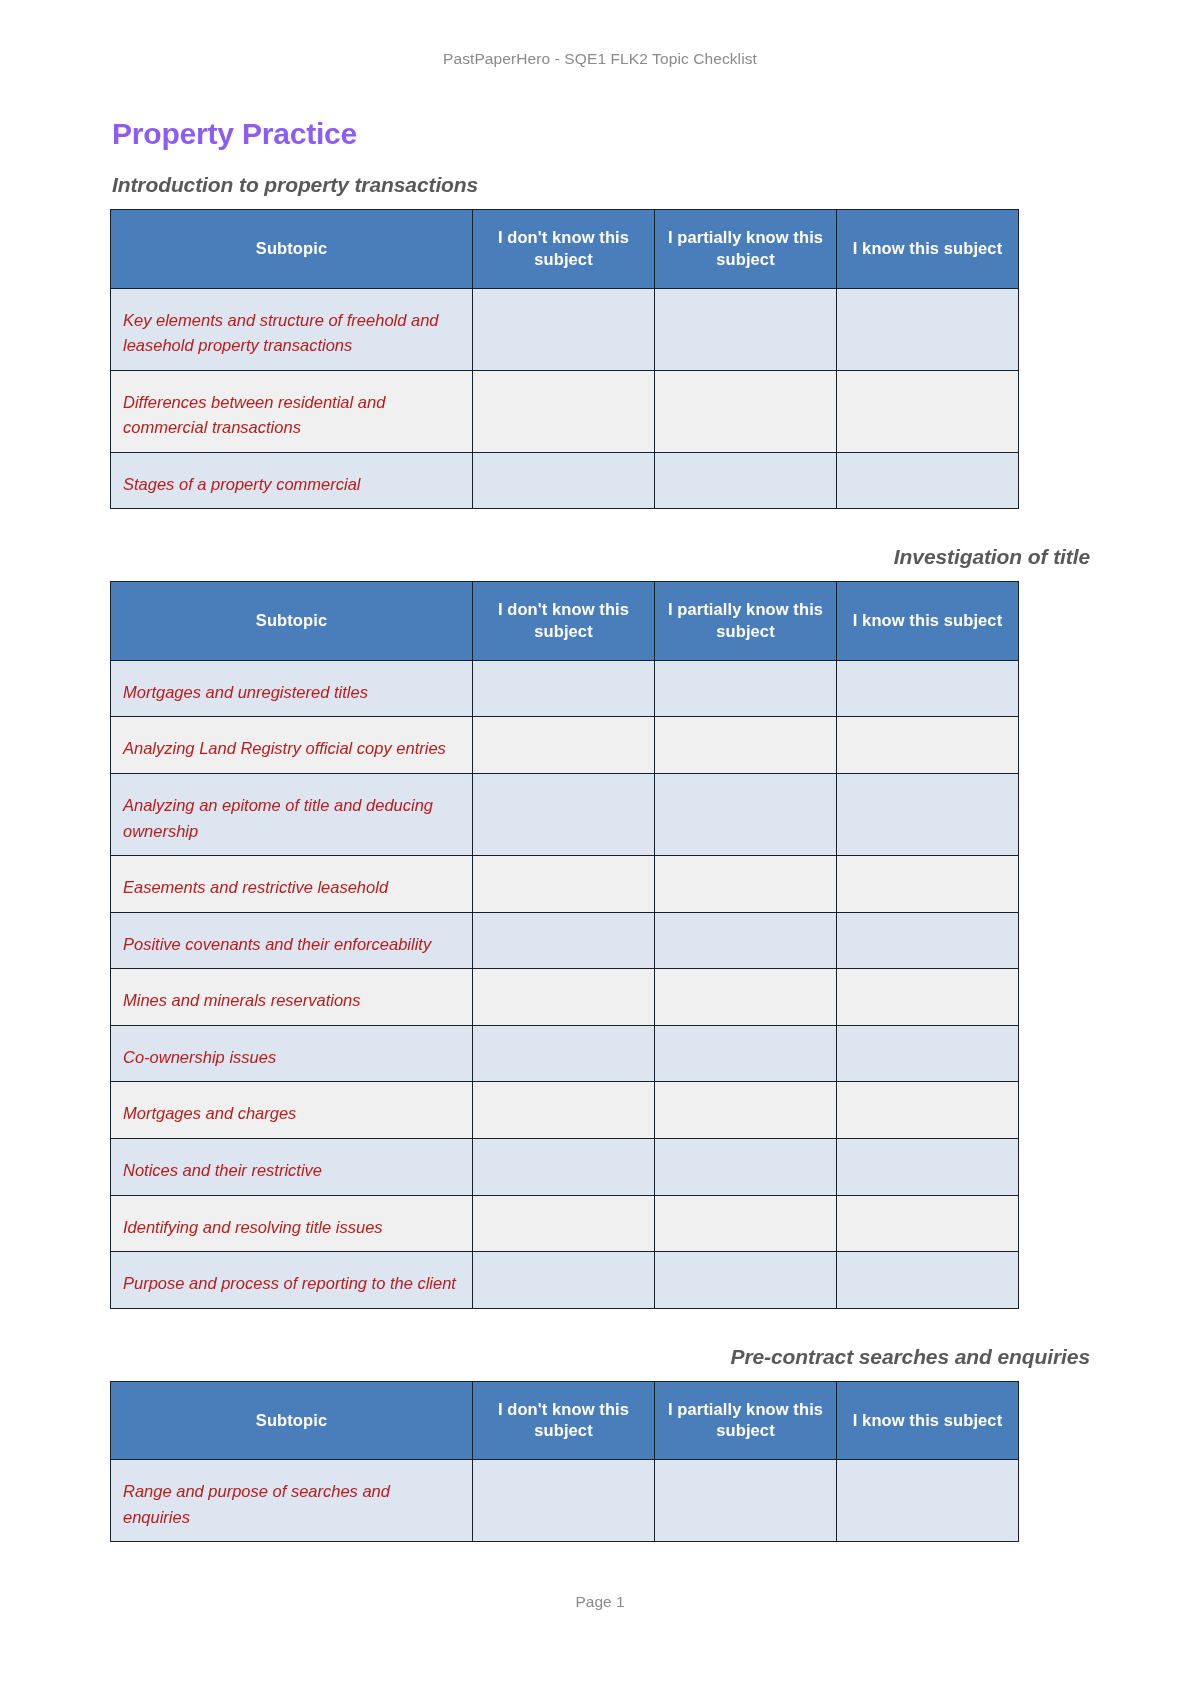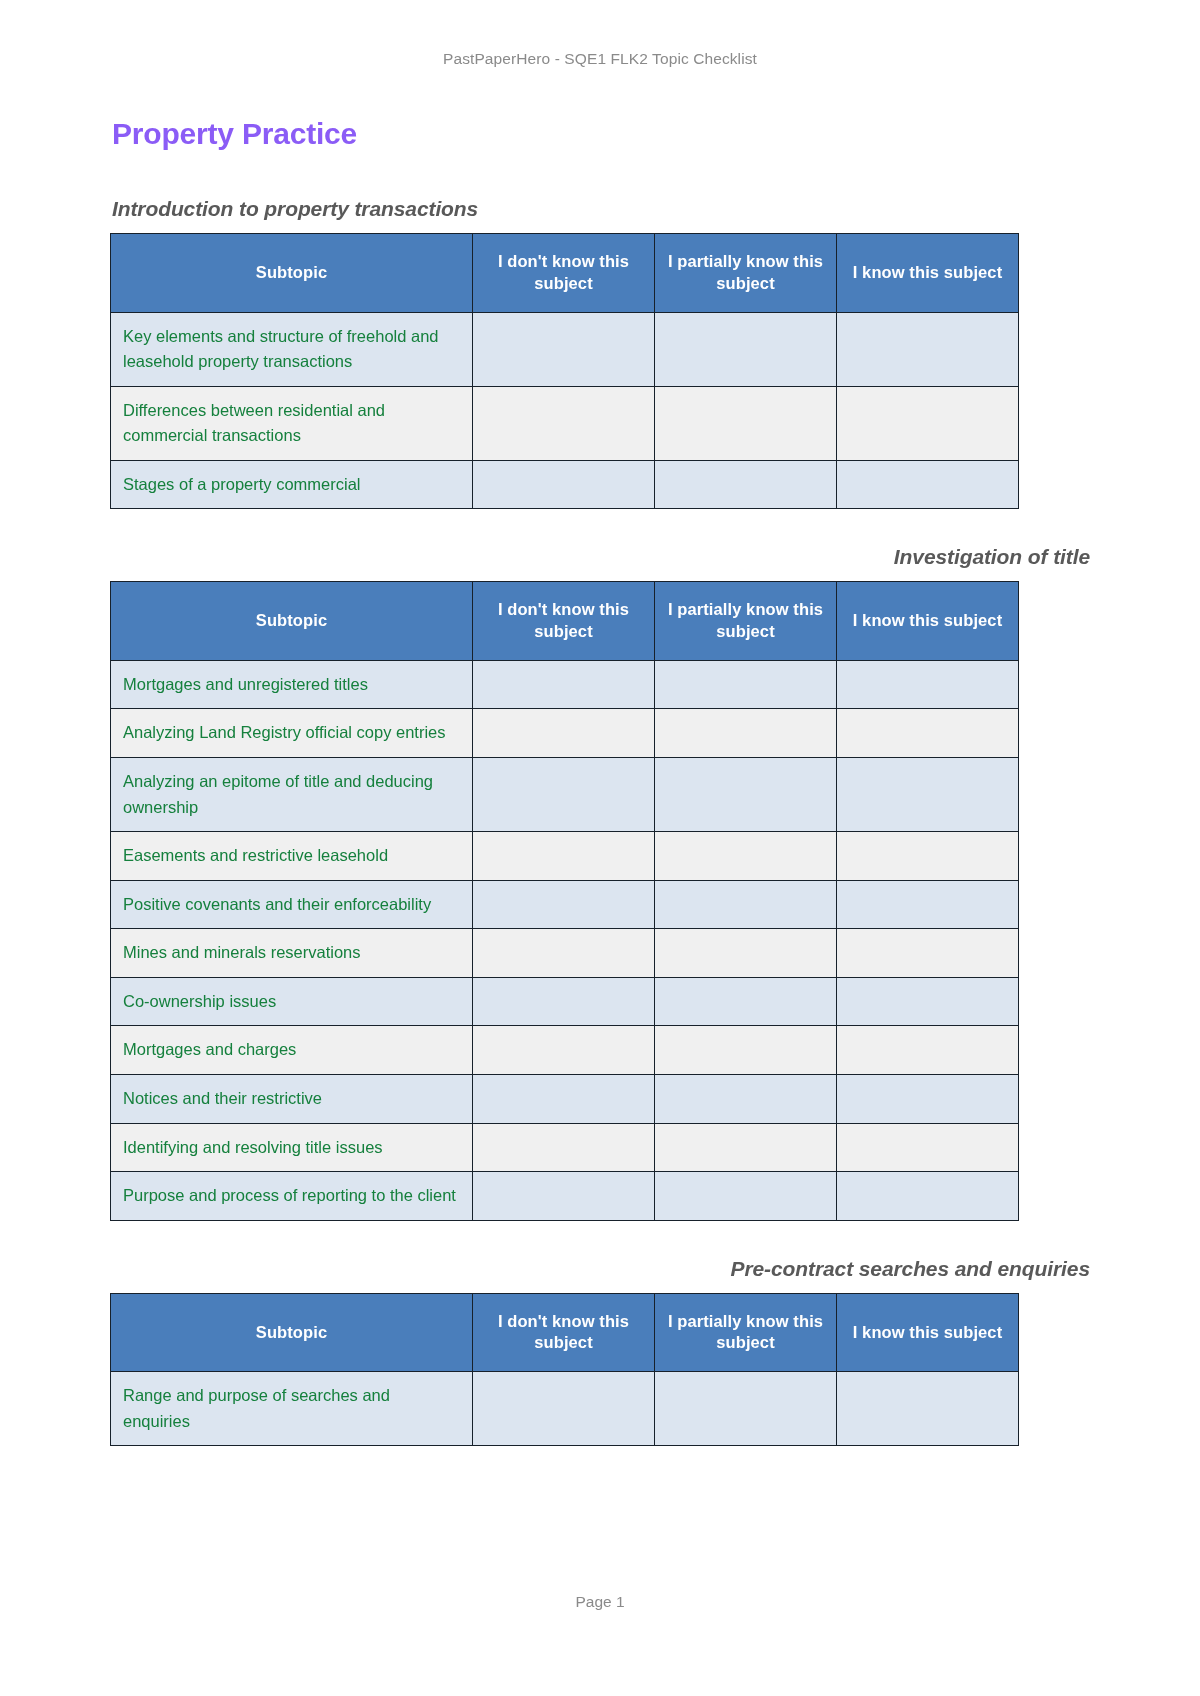--- a/index.html
+++ b/index.html
@@ -37,21 +37,21 @@
   
   .doc-title {
     margin: 49px 0 0 2px;
     font-size: 30px;
     font-weight: bold;
     color: #8b5cf6;
     letter-spacing: -.2px;
   }
 
   .section-title {
-    margin: 46px 0 12px 2px;
+    margin: 22px 0 12px 2px;
     font-size: 21px;
     font-weight: bold;
     font-style: italic;
     color: #595959;
     letter-spacing: -.1px;
   }
   .section-title.tight { margin-top: 36px; text-align: right; }
 
   
   table.checklist {
@@ -81,23 +81,24 @@
   }
   table.checklist thead th.sub-head {
     padding-left: 10px;
     padding-right: 10px;
     text-align: center;
   }
 
   table.checklist tbody td.subtopic {
     font-size: 16.5px;
     line-height: 1.55;
-    color: #15803d;
-    padding: 11px 14px 11px 12px;
+    color: #b91c1c;
+    padding: 19px 14px 11px 12px;
     text-align: left;
+    font-style: italic;
   }
   table.checklist tbody td.mark {
     padding: 0;
   }
 
   tbody tr.odd  td { background: #dce5f0; }
   tbody tr.even td { background: #f0f0f0; }
 
   
   .doc-footer {

